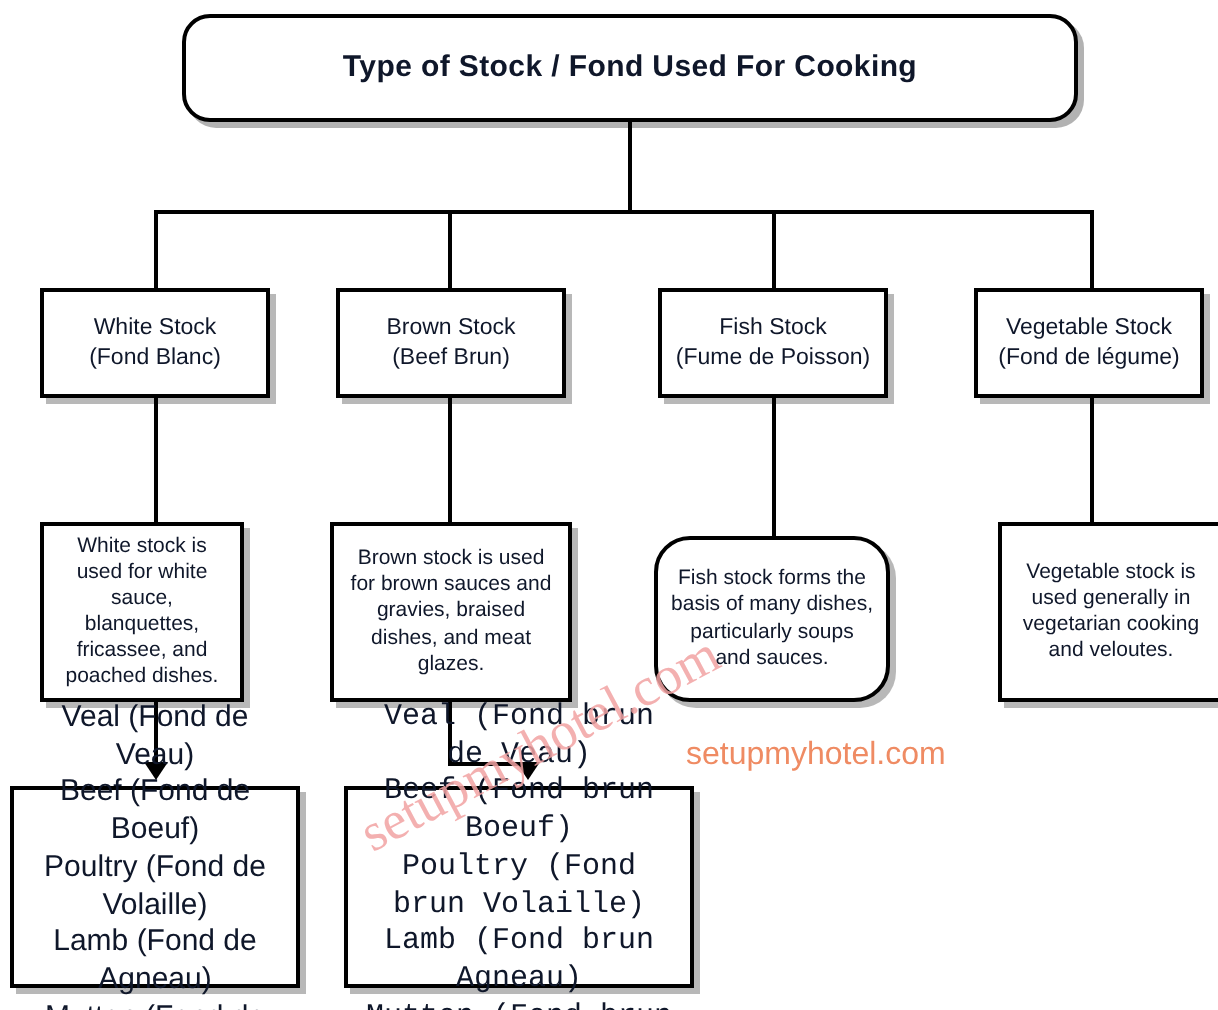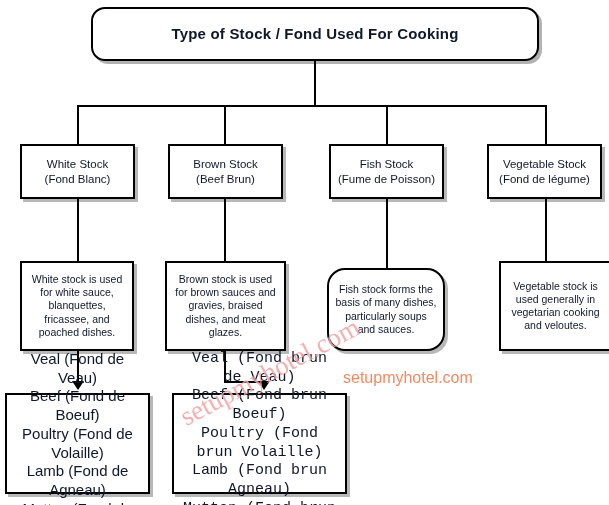--- a/index.html
+++ b/index.html
@@ -117,21 +117,21 @@
   <div class="node stock-node" style="left:487px;top:144px;width:115px;height:55px;">
     <span class="txt">Vegetable Stock
 (Fond de légume)</span>
   </div>
 
   <div class="ln v" style="left:77px;top:199px;height:62px;"></div>
   <div class="ln v" style="left:224px;top:199px;height:62px;"></div>
   <div class="ln v" style="left:386px;top:199px;height:69px;"></div>
   <div class="ln v" style="left:545px;top:199px;height:62px;"></div>
 
-  <div class="node desc-node" style="left:20px;top:261px;width:114px;height:90px;">
+  <div class="node desc-node" style="left:20px;top:261px;width:102px;height:90px;">
     <span class="txt">White stock is used for white sauce, blanquettes, fricassee, and poached dishes.</span>
   </div>
   <div class="node desc-node" style="left:165px;top:261px;width:121px;height:90px;">
     <span class="txt">Brown stock is used for brown sauces and gravies, braised dishes, and meat glazes.</span>
   </div>
   <div class="node desc-node" style="left:327px;top:268px;width:118px;height:83px;border-radius:18px;">
     <span class="txt">Fish stock forms the basis of many dishes, particularly soups and sauces.</span>
   </div>
   <div class="node desc-node" style="left:489px;top:261px;width:113px;height:90px;margin-left:10px;">
     <span class="txt">Vegetable stock is used generally in vegetarian cooking and veloutes.</span>

